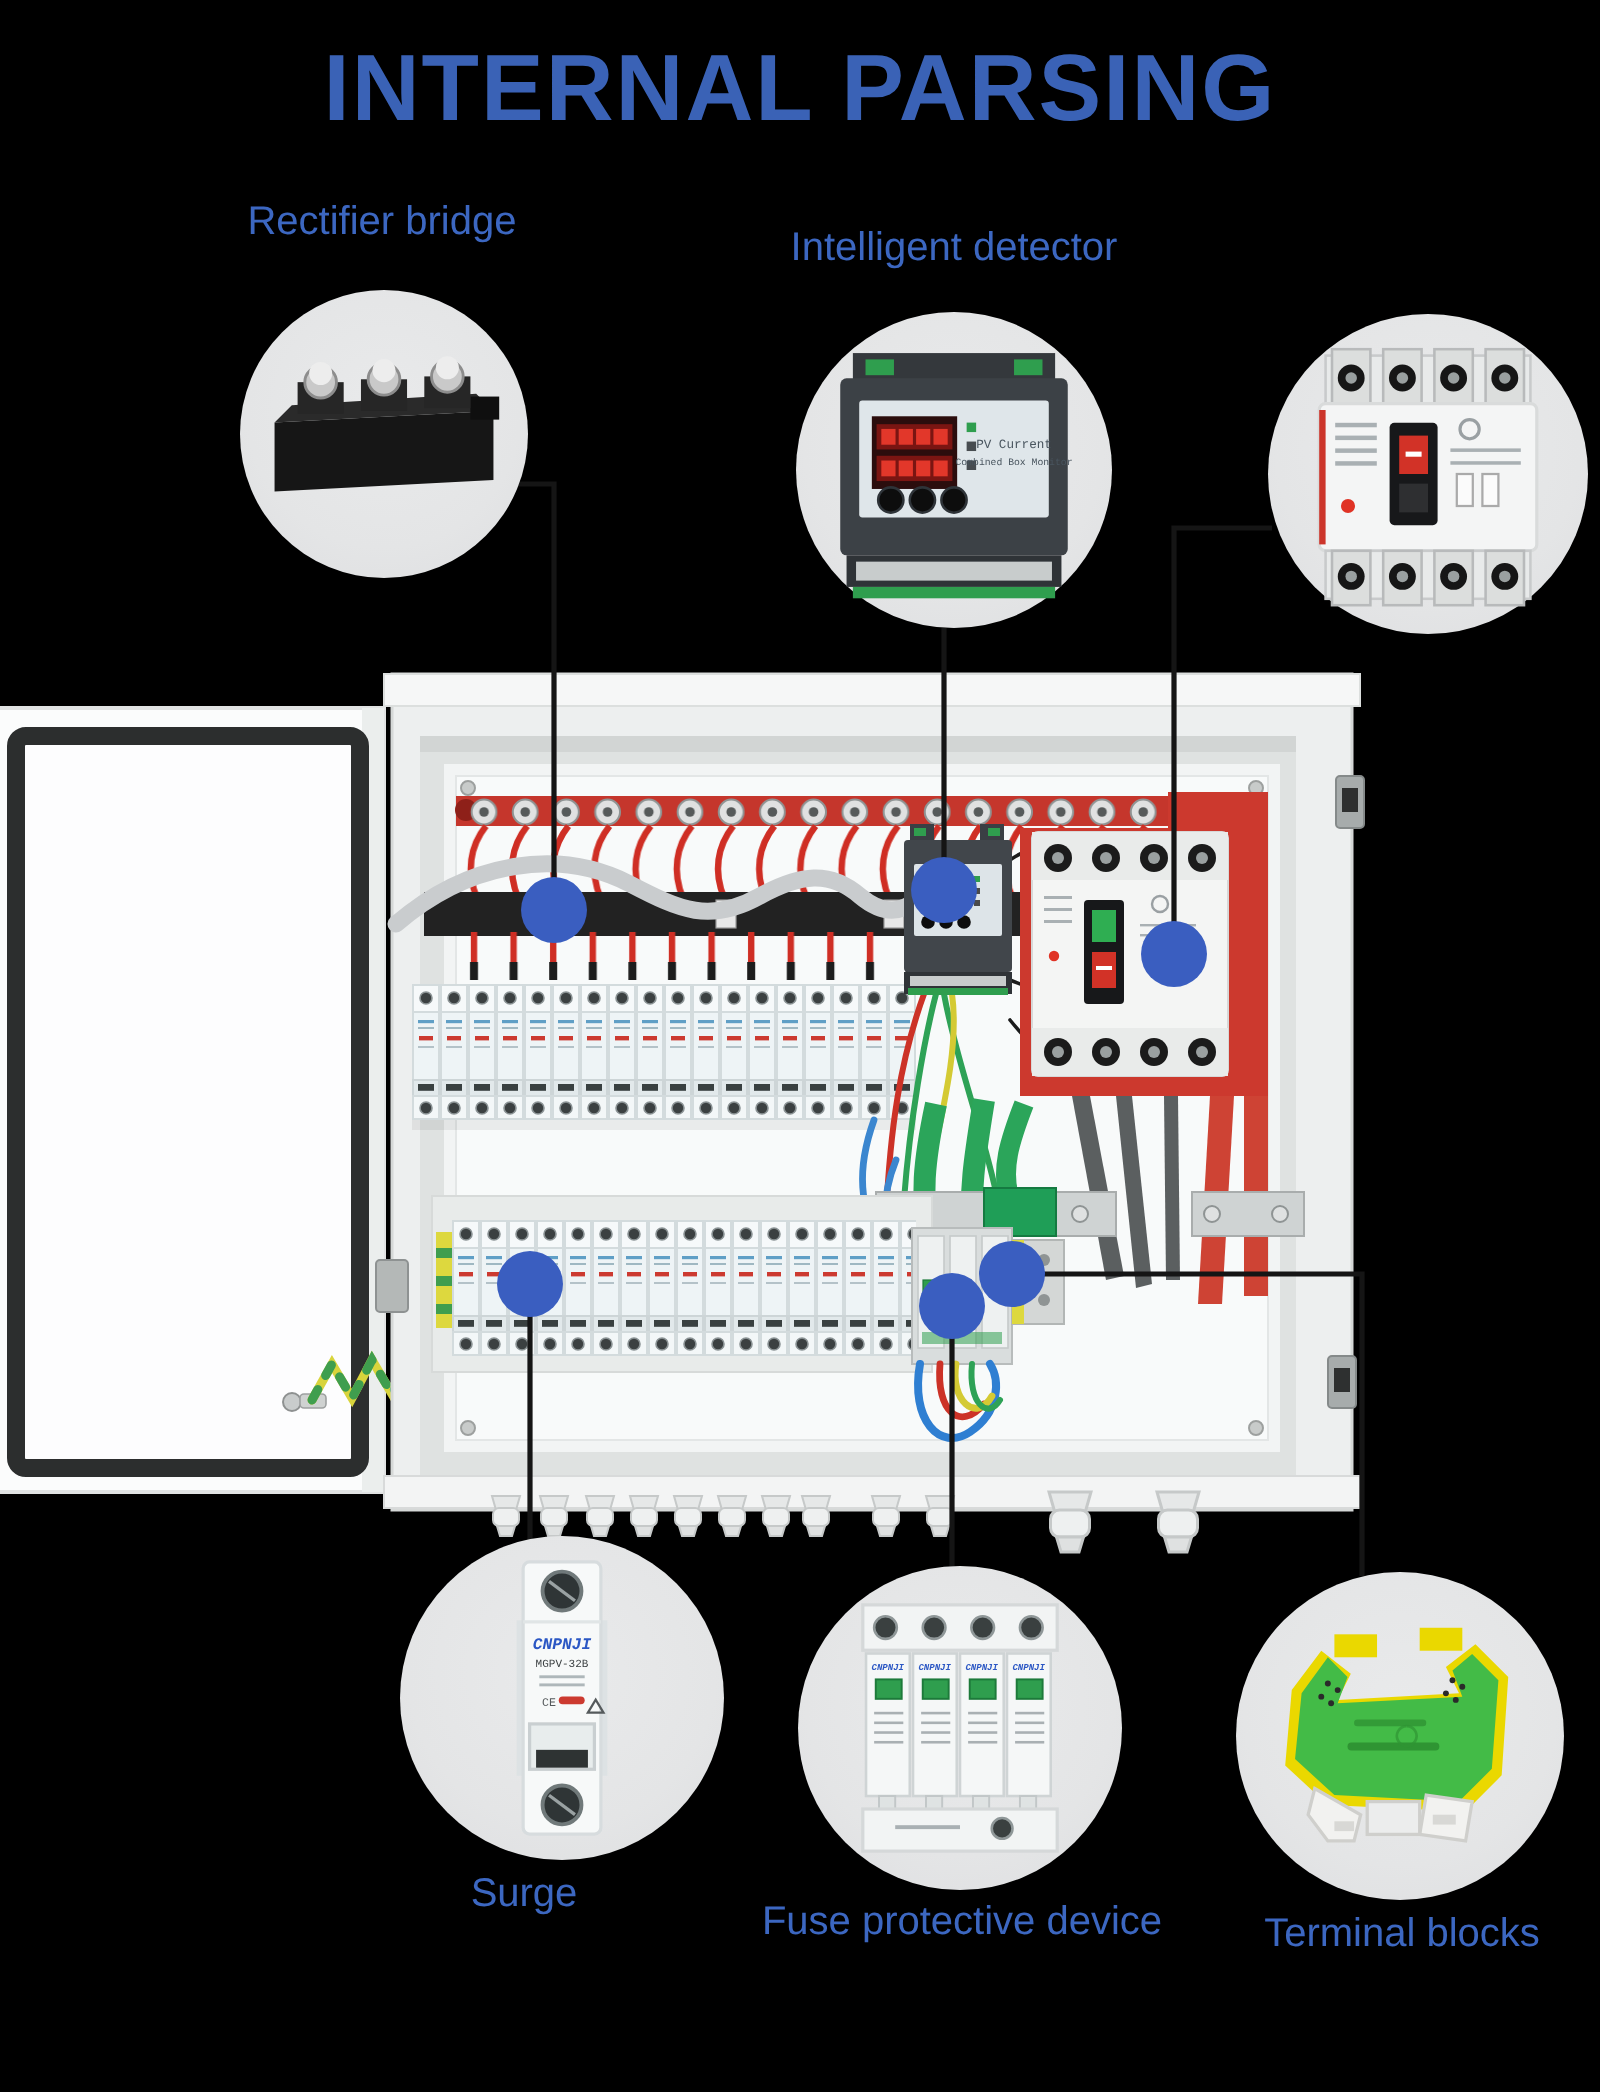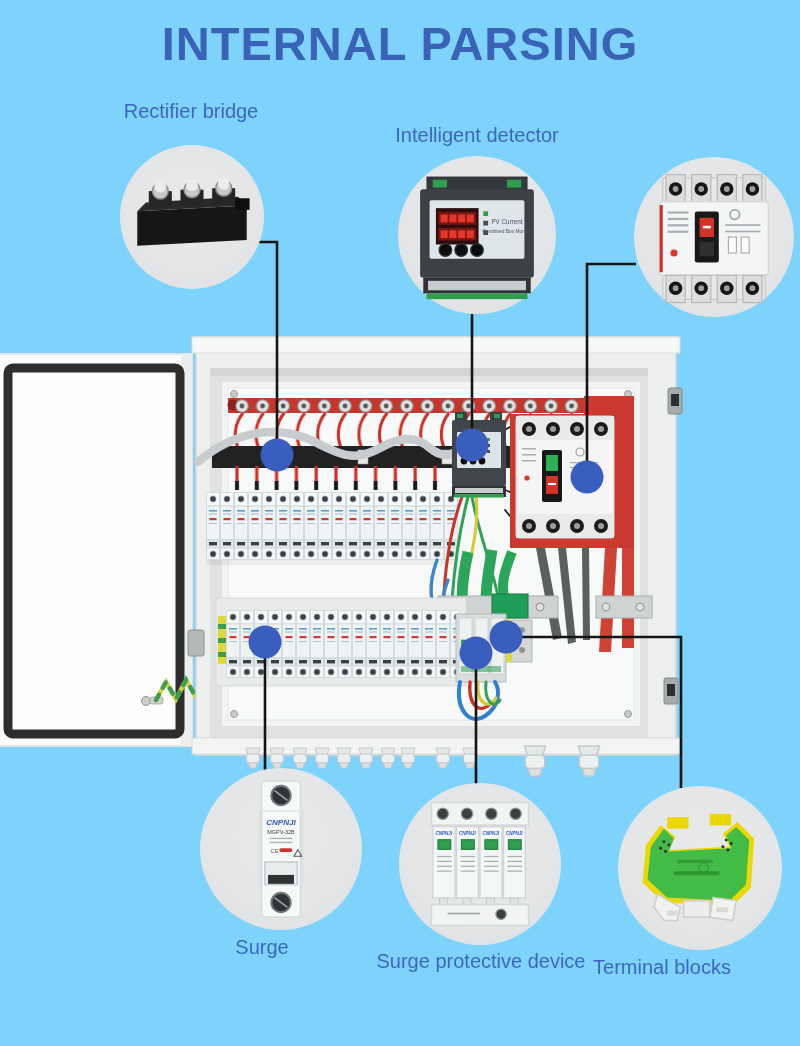--- a/index.html
+++ b/index.html
@@ -1,24 +1,24 @@
 <!DOCTYPE html>
 <html><head>
 <meta charset="utf-8">
 <style>
   html,body{margin:0;padding:0;background:#ffffff;}
-  .canvas{position:relative;width:800px;height:1046px;background:#7dd3fc;overflow:hidden;
+  .canvas{position:relative;width:800px;height:1046px;background:#000000;overflow:hidden;
           font-family:"Liberation Sans",sans-serif;}
   .title{position:absolute;top:16px;left:0;right:0;text-align:center;
          font-size:47px;font-weight:800;letter-spacing:1px;color:#3a62b6;}
   .callout-label{position:absolute;transform:translateX(-50%);white-space:nowrap;
          color:#3c67c1;font-size:20px;font-weight:500;}
   .callout-circle{position:absolute;border-radius:50%;
          background:radial-gradient(circle at 50% 42%,#e9eaeb 0%,#e4e5e6 62%,#dddee0 100%);
-         display:flex;align-items:flex-end;justify-content:center;}
+         display:flex;align-items:flex-end;justify-content:center;font-family:Liberation Mono, monospace;}
   .callout-circle svg{width:100%;height:100%;display:block;}
   svg.photo,svg.lines{position:absolute;left:0;top:0;width:800px;height:1046px;}
   svg.photo{z-index:1;}
   svg.lines{z-index:5;pointer-events:none;}
   .callout-circle{z-index:6;}
   .callout-label,.title{z-index:7;}
 </style>
 </head>
 <body>
 
@@ -287,24 +287,24 @@
       <circle cx="587" cy="477" r="16.5"></circle>
       <circle cx="265" cy="642" r="16.5"></circle>
       <circle cx="476" cy="653" r="16.5"></circle>
       <circle cx="506" cy="637" r="16.5"></circle>
     </g>
   </svg>
 
   <div class="title">INTERNAL PARSING</div>
 
   <div class="callout-label" style="left:191px;top:100px;text-align:right;">Rectifier bridge</div>
-  <div class="callout-label" style="left:477px;top:124px;">Intelligent detector</div>
+  <div class="callout-label" style="left:477px;top:113px;">Intelligent detector</div>
   <div class="callout-label" style="left:262px;top:936px;">Surge</div>
-  <div class="callout-label" style="left:481px;top:950px;">Surge protective device</div>
-  <div class="callout-label" style="left:662px;top:956px;">Terminal blocks</div>
+  <div class="callout-label" style="left:481px;top:950px;">Fuse protective device</div>
+  <div class="callout-label" style="left:701px;top:956px;">Terminal blocks</div>
 
   <div class="callout-circle" style="left:120px;top:145px;width:144px;height:144px;">
     <svg viewBox="0 0 100 100">
       <polygon points="12,46 88,42 88,66 12,70" fill="#161616"></polygon>
       <polygon points="12,46 88,42 82,36 18,40" fill="#2a2a2a"></polygon>
       <rect x="80" y="37" width="10" height="8" fill="#0f0f0f"></rect>
       <rect x="20" y="32" width="16" height="11" fill="#262626"></rect>
       <rect x="42" y="31" width="16" height="11" fill="#262626"></rect>
       <rect x="64" y="30" width="16" height="11" fill="#262626"></rect>
       <circle cx="28" cy="32" r="5.5" fill="#c9c9c9" stroke="#8d8d8d" stroke-width="1"></circle>

